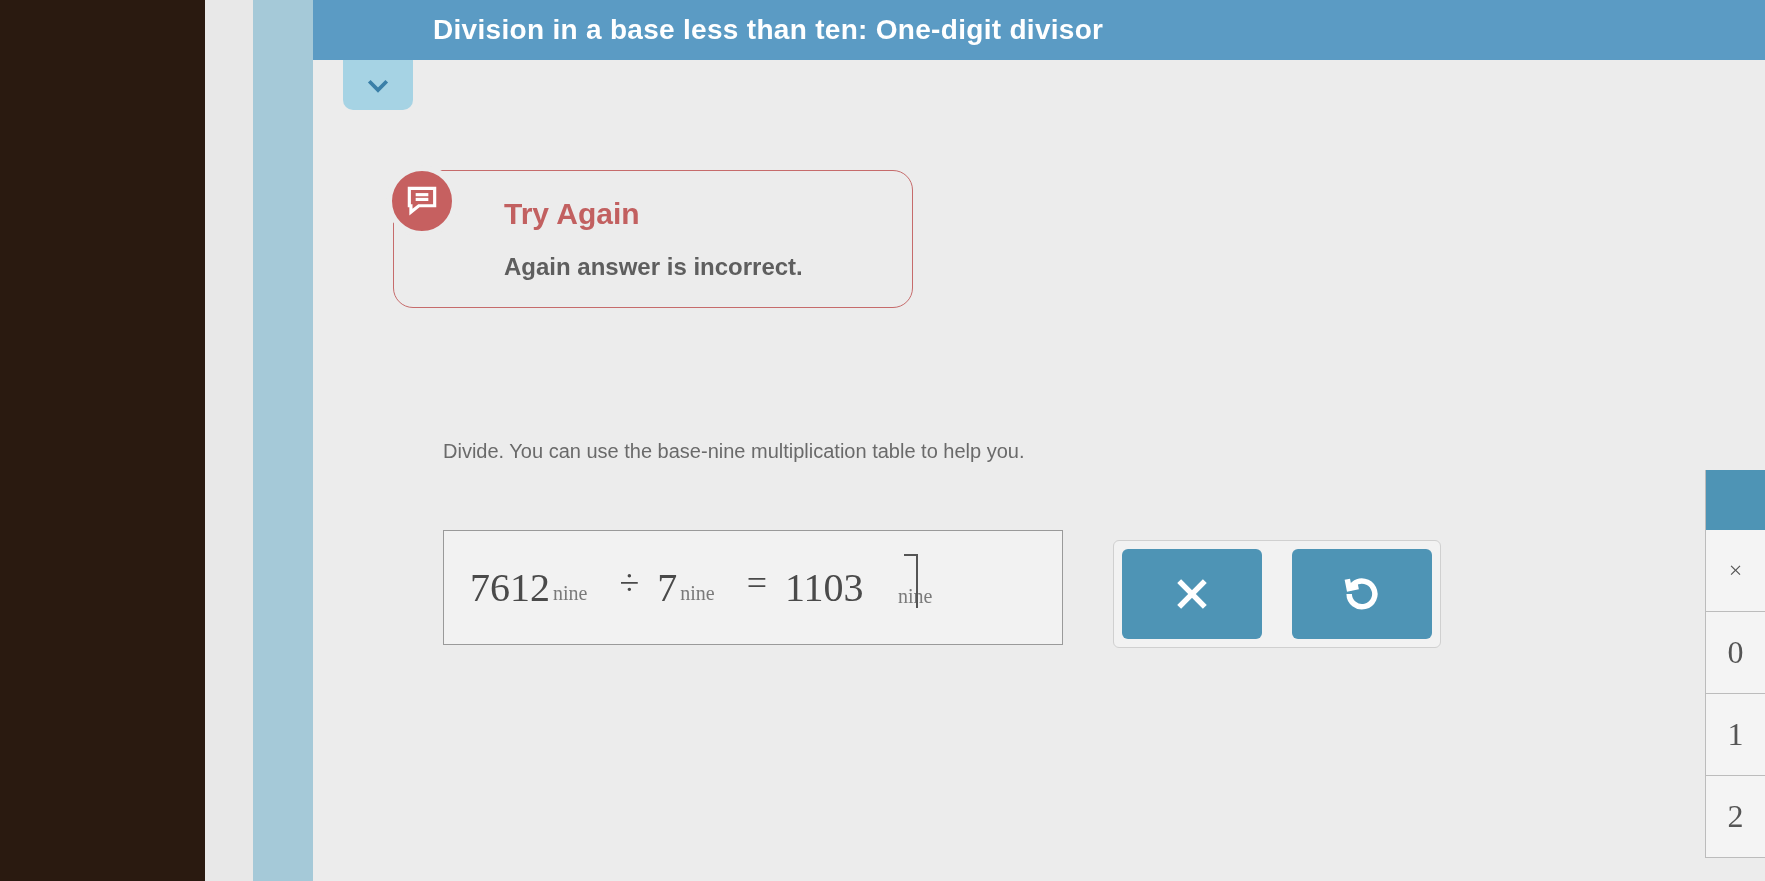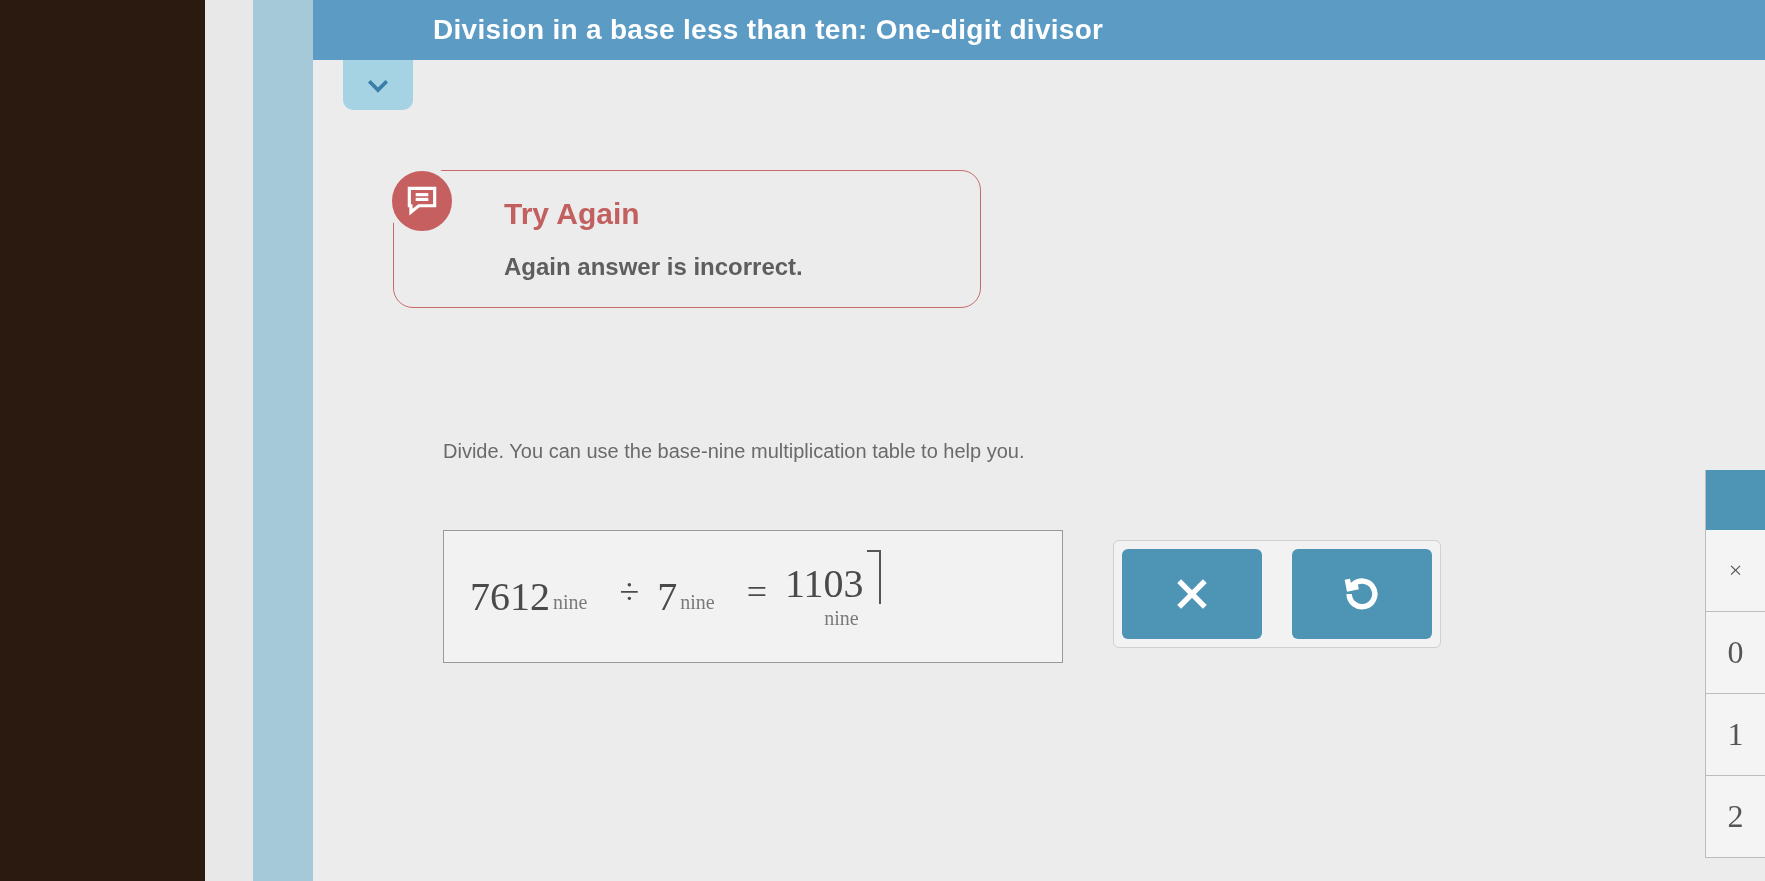--- a/index.html
+++ b/index.html
@@ -52,21 +52,21 @@
     display: flex;
     align-items: center;
     justify-content: center;
     color: #3a7fa8;
   }
   .dropdown-tab svg { width: 30px; height: 30px; }
   .feedback-box {
     position: absolute;
     left: 80px;
     top: 170px;
-    width: 588px;
+    width: 520px;
     border: 1px solid #c66b6b;
     border-radius: 20px;
     padding: 26px 30px 26px 110px;
   }
   .feedback-icon {
     position: absolute;
     left: -8px;
     top: -6px;
     width: 72px;
     height: 72px;
@@ -94,34 +94,34 @@
     left: 130px;
     top: 440px;
     color: #6a6a6a;
     font-size: 20px;
   }
   .equation-box {
     position: absolute;
     left: 130px;
     top: 530px;
     width: 620px;
-    height: 133px;
+    height: 115px;
     border: 1px solid #9a9a9a;
     background: #f2f2f2;
     display:flex;
     align-items:center;
     padding: 0 26px;
     font-family: "Times New Roman", serif;
     color: #4a4a4a;
   }
   .term { display:flex; align-items:flex-end; margin-right: 10px; }
   .num { font-size: 40px; line-height: 1; }
   .base { font-size: 20px; color:#7a7a7a; margin-left: 3px; margin-bottom: 3px; }
   .op { font-size: 36px; margin: 0 18px 10px 22px; }
-  .answer-wrap { position: relative; display:flex; align-items:center;flex-direction:column;}
+  .answer-wrap { position: relative; display:flex; align-items:flex-end;}
   .answer-input {
     font-family: "Times New Roman", serif;
     font-size: 40px;
     width: 110px;
     border: none;
     background: transparent;
     color: #4a4a4a;
     outline: none;
     padding: 0;
   }

